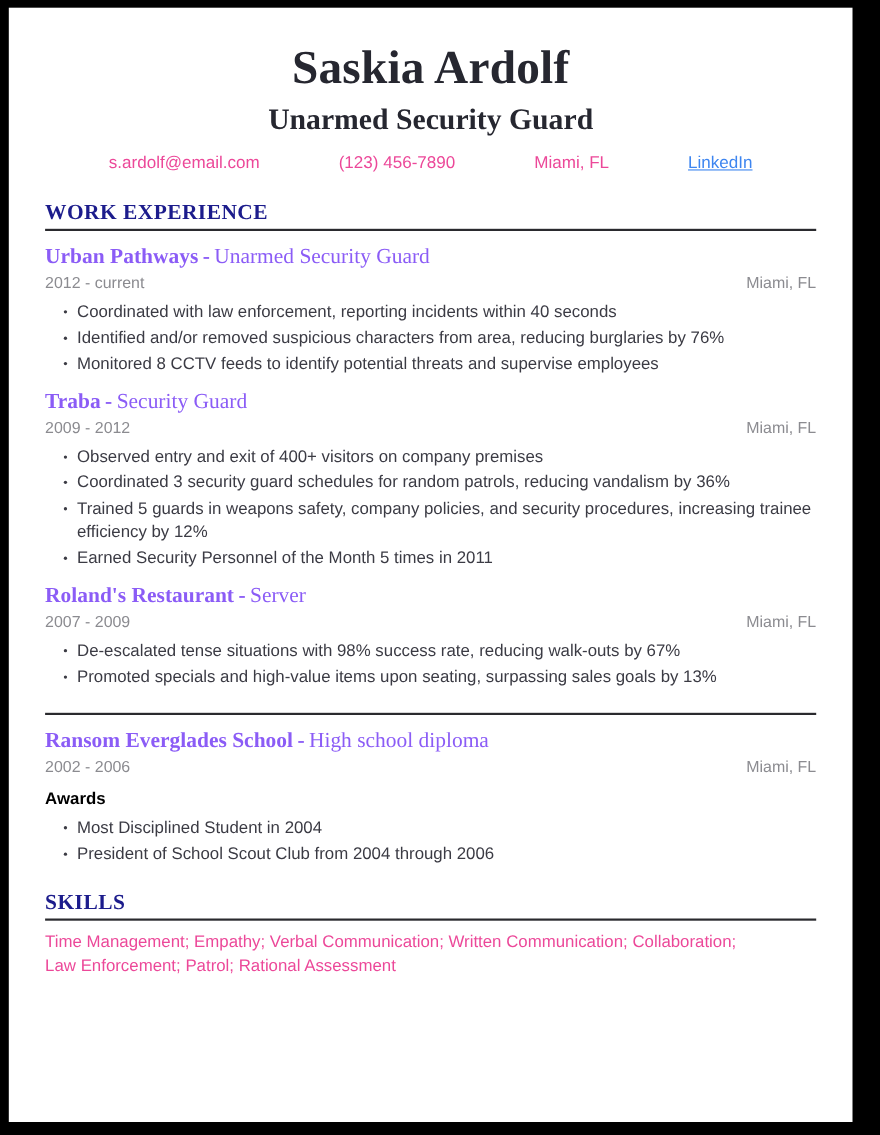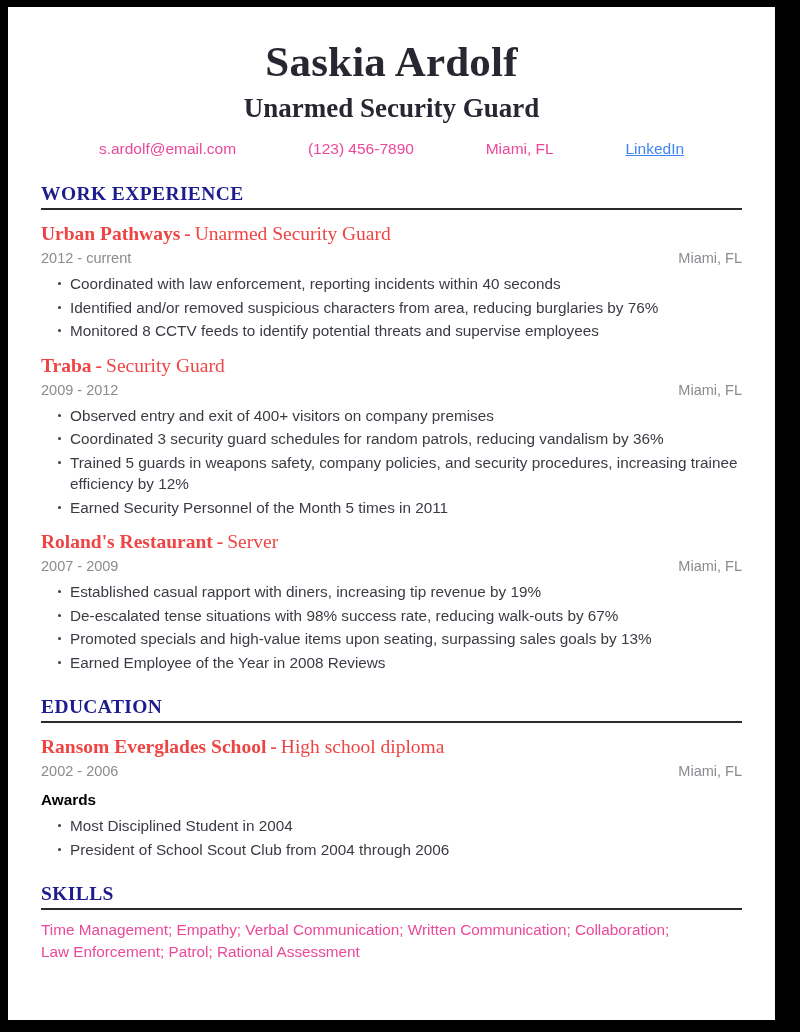--- a/index.html
+++ b/index.html
@@ -89,21 +89,21 @@
   }
 
   
   .entry {
     margin-top: 11px;
   }
   .entry-heading {
     font-family: "Liberation Serif", serif;
     font-size: 19.5px;
     line-height: 25px;
-    color: #ef4444;
+    color: #8b5cf6;
     margin: 0;
   }
   .entry-org {
     font-weight: bold;
   }
   .entry-dash {
     padding: 0 4px;
     font-weight: bold;
   }
   .entry-role {
@@ -216,30 +216,27 @@
 
     <div class="entry">
       <p class="entry-heading">
         <span class="entry-org">Roland's Restaurant</span><span class="entry-dash">-</span><span class="entry-role">Server</span>
       </p>
       <div class="entry-meta">
         <span class="entry-dates">2007 - 2009</span>
         <span class="entry-location">Miami, FL</span>
       </div>
       <ul class="bullets">
-        <li>Established casual rapport with diners, increasing tip revenue by 19%</li>
         <li>De-escalated tense situations with 98% success rate, reducing walk-outs by 67%</li>
         <li>Promoted specials and high-value items upon seating, surpassing sales goals by 13%</li>
-        <li>Earned Employee of the Year in 2008 Reviews</li>
       </ul>
     </div>
   </div>
 
   <div class="section">
-    <h3 class="section-heading">EDUCATION</h3>
     <hr class="section-rule">
 
     <div class="entry">
       <p class="entry-heading">
         <span class="entry-org">Ransom Everglades School</span><span class="entry-dash">-</span><span class="entry-role">High school diploma</span>
       </p>
       <div class="entry-meta">
         <span class="entry-dates">2002 - 2006</span>
         <span class="entry-location">Miami, FL</span>
       </div>

